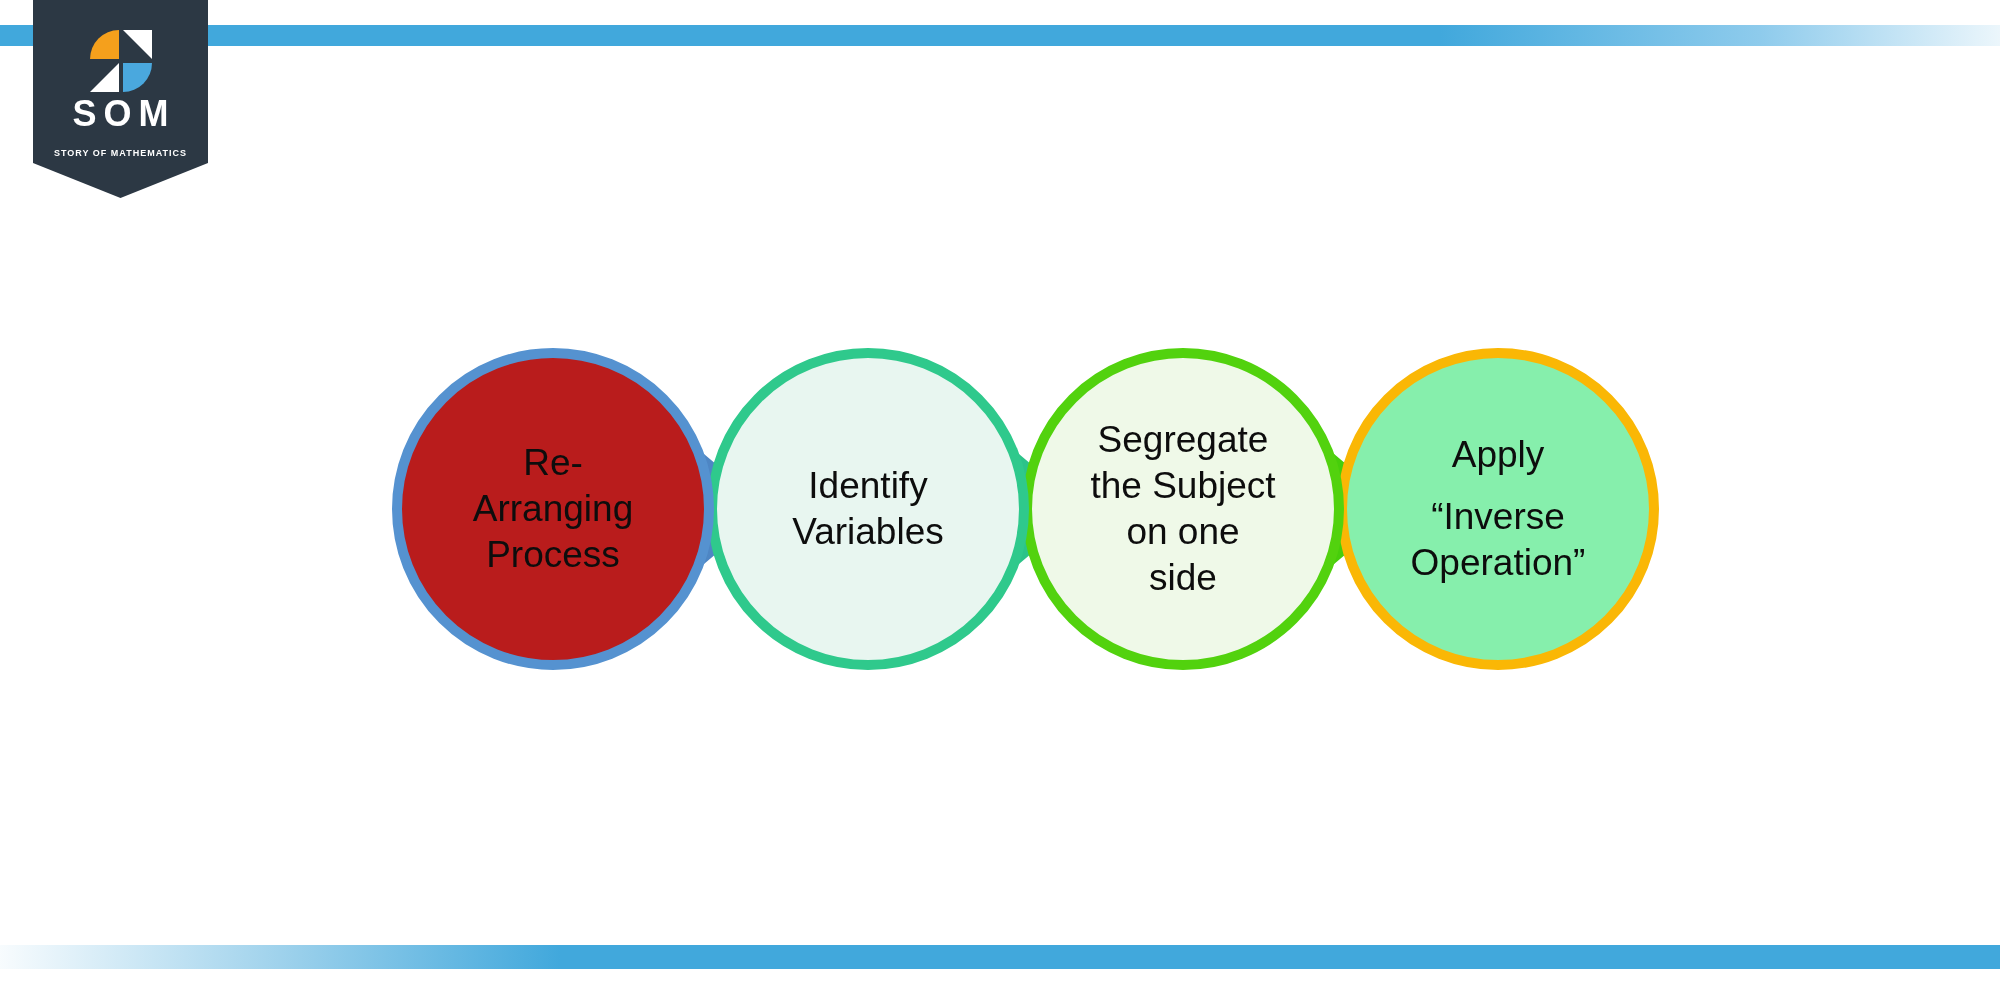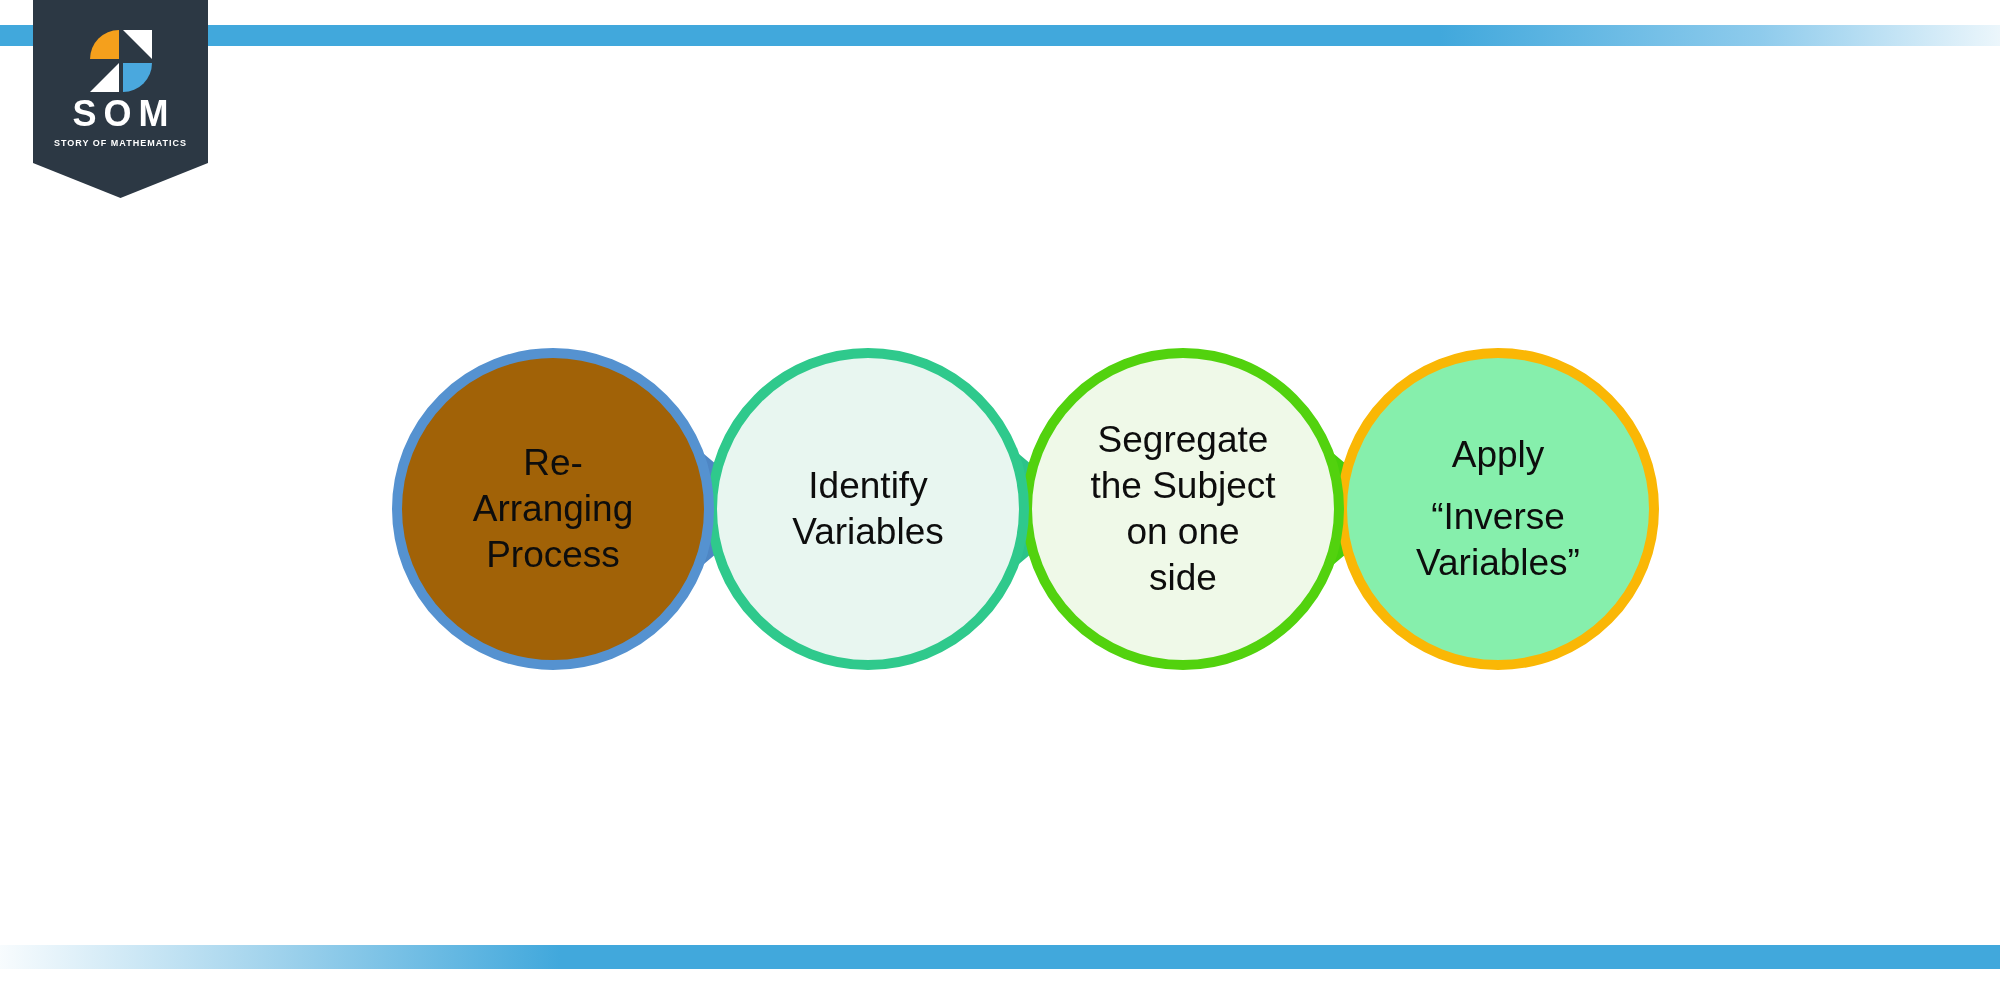--- a/index.html
+++ b/index.html
@@ -15,21 +15,21 @@
 
   
   .banner{position:absolute;left:33px;top:0;width:175px;height:198px;
     background:#2c3844;
     clip-path:polygon(0 0,100% 0,100% 82.3%,50% 100%,0 82.3%);
     display:flex;flex-direction:column;align-items:center;}
   .banner .icon{margin-top:30px;}
   .som-word{color:#ffffff;font-weight:bold;font-size:36px;letter-spacing:7px;
     margin-top:4px;text-indent:7px;line-height:1;}
   .som-sub{color:#ffffff;font-weight:bold;font-size:9px;letter-spacing:1px;
-    margin-top:6px;white-space:nowrap;}
+    margin-top:16px;white-space:nowrap;}
 
   
   .step-circle{position:absolute;width:322px;height:322px;box-sizing:border-box;
     border-radius:50%;border-style:solid;border-width:10px;
     display:flex;flex-direction:column;align-items:center;justify-content:center;
     text-align:center;}
   .step-circle .para{white-space:pre-line;font-size:37px;line-height:46px;
     color:#0d0d0d;margin:8px 0;}
   .step-arrow{position:absolute;width:200px;height:320px;}
 </style>
@@ -52,38 +52,38 @@
     <div class="som-sub">STORY OF MATHEMATICS</div>
   </div>
 
   <div id="diagram">
       <svg class="step-arrow" viewBox="0 0 200 320" style="left: 1221px; top: 349px;">
         <polygon points="7,12 7,308 182,160" fill="#47ce0b" stroke="#ffffff" stroke-width="5" stroke-linejoin="round"></polygon>
       </svg>
       <div class="step-circle" style="left: 1337px; top: 348px; border-color: rgb(250, 183, 5); background: #86efac;">
         <div class="para">Apply</div>
         <div class="para">“Inverse
-Variables”</div>
+Operation”</div>
       </div>
       <svg class="step-arrow" viewBox="0 0 200 320" style="left: 906px; top: 349px;">
         <polygon points="7,12 7,308 182,160" fill="#2cc389" stroke="#ffffff" stroke-width="5" stroke-linejoin="round"></polygon>
       </svg>
       <div class="step-circle" style="left: 1022px; top: 348px; border-color: rgb(82, 210, 14); background: rgb(239, 249, 232);">
         <div class="para">Segregate
 the Subject
 on one
 side</div>
       </div>
       <svg class="step-arrow" viewBox="0 0 200 320" style="left: 591px; top: 349px;">
         <polygon points="7,12 7,308 182,160" fill="#4e86c4" stroke="#ffffff" stroke-width="5" stroke-linejoin="round"></polygon>
       </svg>
       <div class="step-circle" style="left: 707px; top: 348px; border-color: rgb(47, 201, 140); background: rgb(232, 246, 240); align-items: center;">
         <div class="para">Identify
 Variables</div>
       </div>
-      <div class="step-circle" style="left: 392px; top: 348px; border-color: rgb(85, 146, 208); background: #a16207;">
+      <div class="step-circle" style="left: 392px; top: 348px; border-color: rgb(85, 146, 208); background: #b91c1c;">
         <div class="para">Re-
 Arranging
 Process</div>
       </div>
     </div>
 
 </div>
 
 </body></html>

